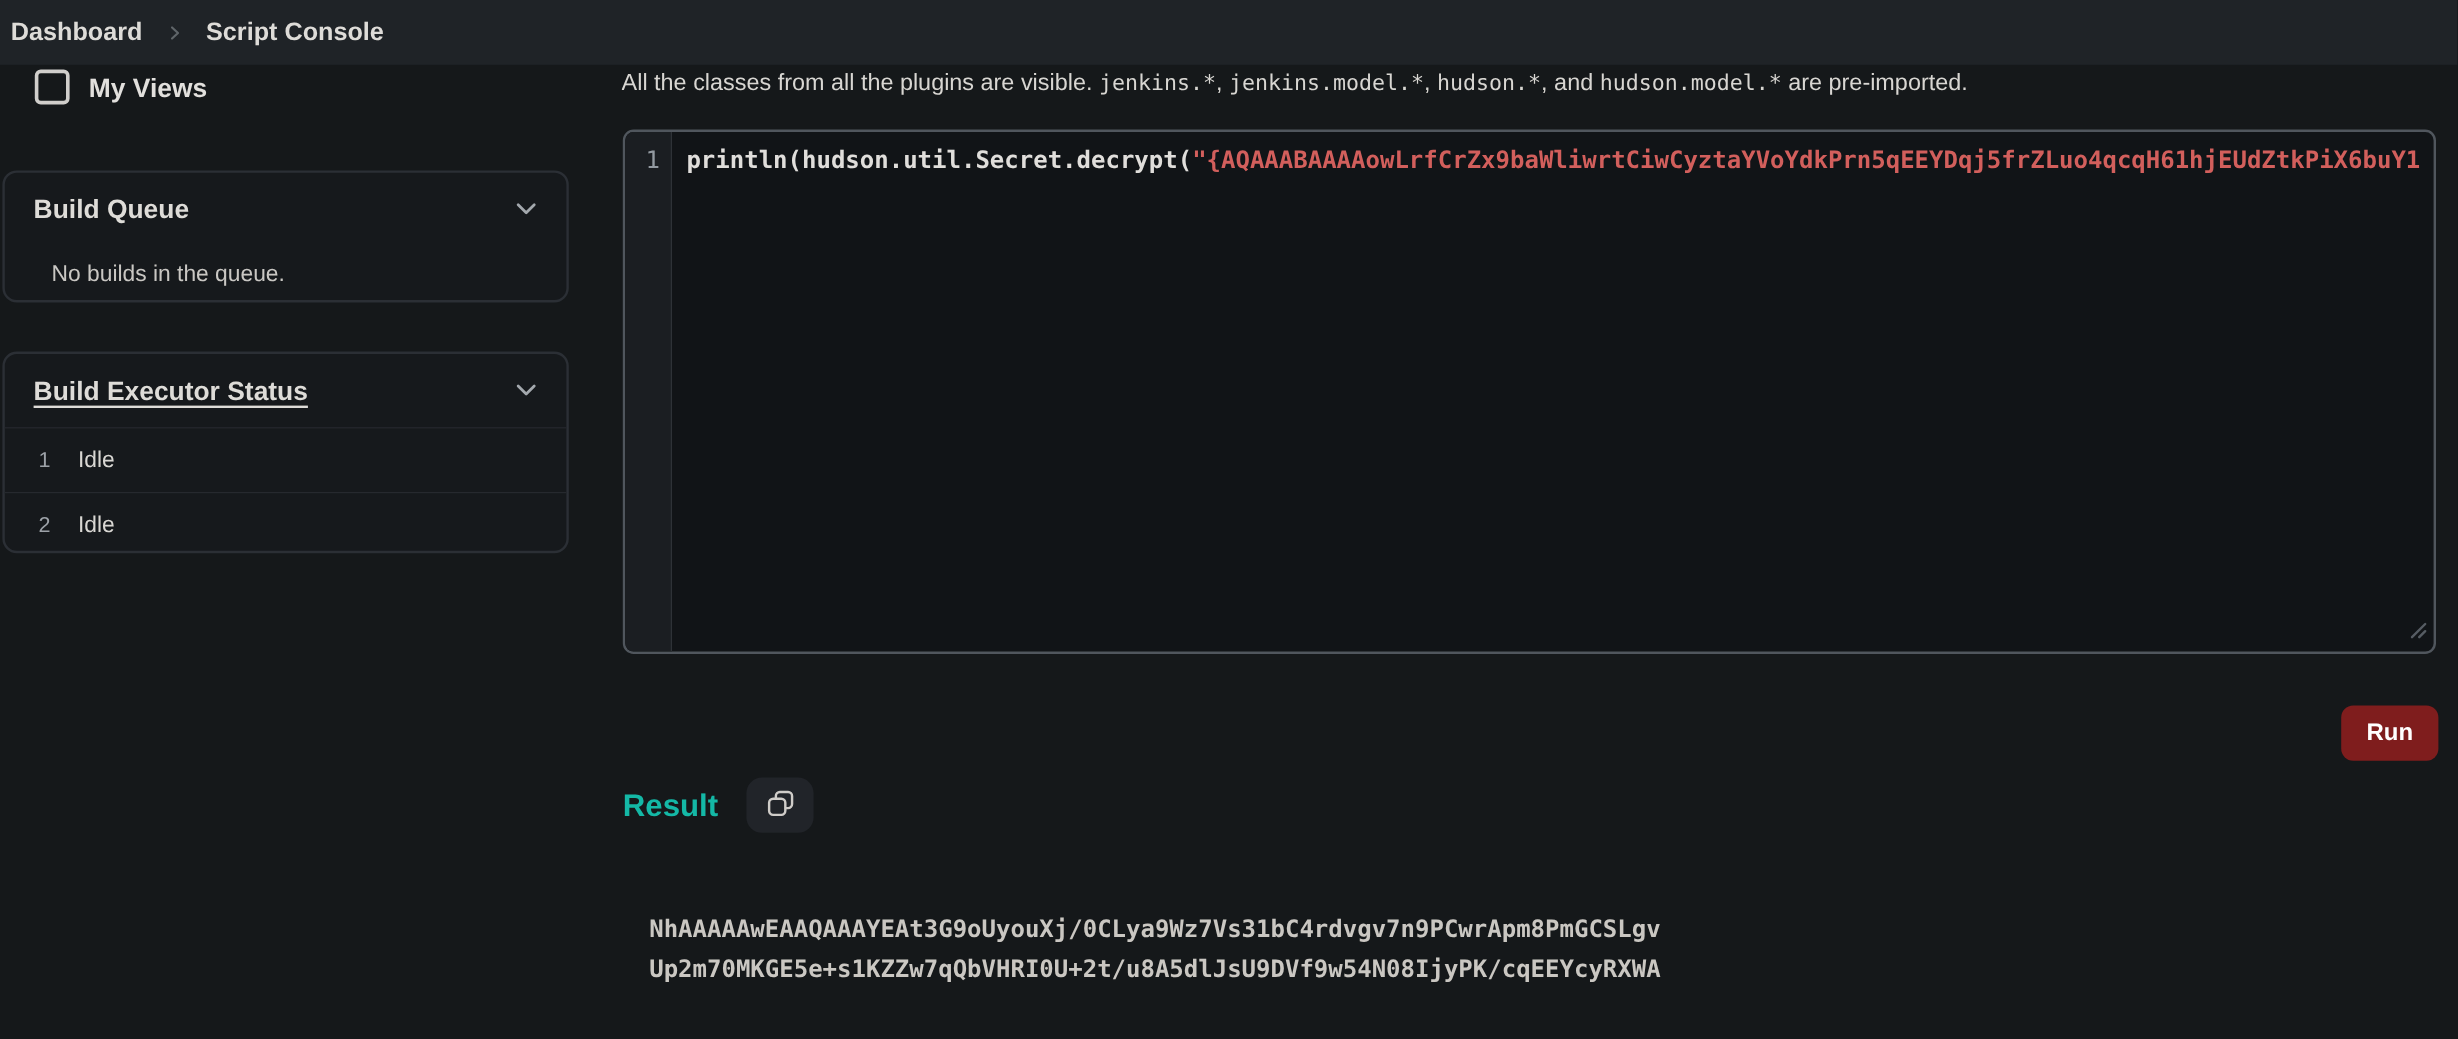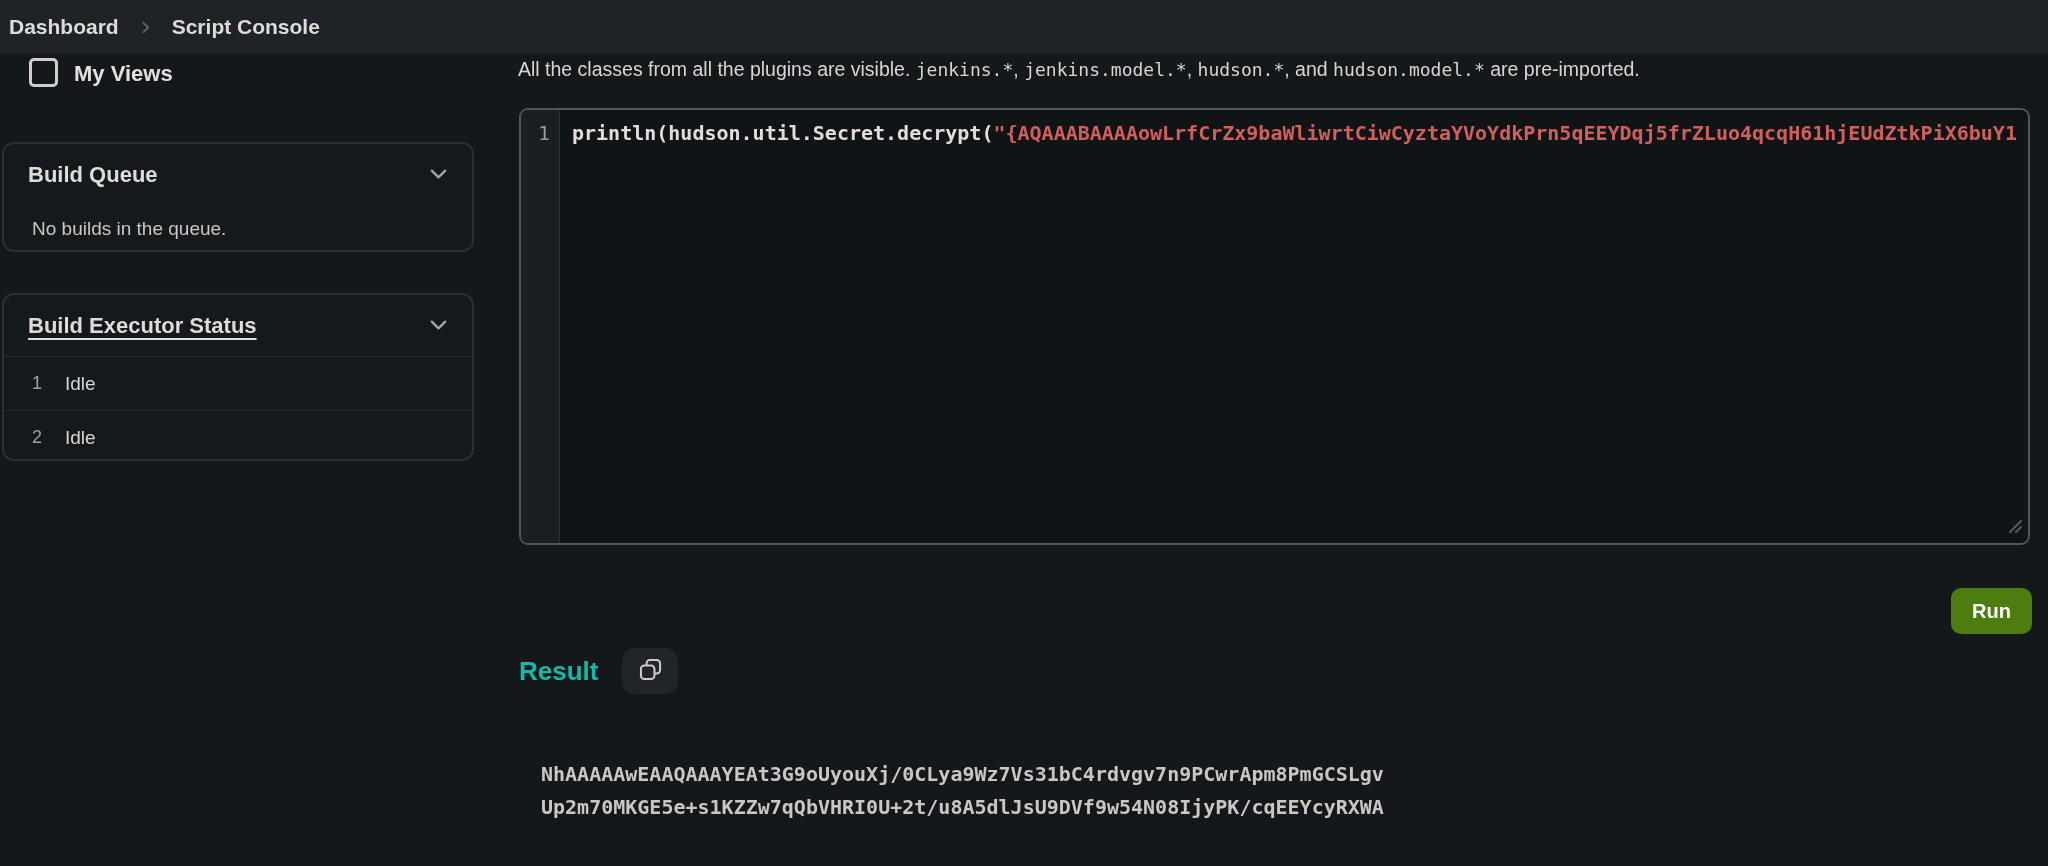--- a/index.html
+++ b/index.html
@@ -40,21 +40,21 @@
   }
   .panel-bq { top: 142px; height: 110px; }
   .panel-bes { top: 273px; height: 168px; margin-top: 20px; }
   .panel-header {
     display: flex; align-items: center; justify-content: space-between;
     padding: 0 22px 0 24px; height: 58px; margin-top: 2px;
   }
   .panel-title { font-size: 22px; font-weight: 700; color: #dedcd8; cursor: pointer; }
   .panel-title.underlined { text-decoration: underline; text-underline-offset: 5px; text-decoration-thickness: 2px; }
   .chevron-btn { display: flex; align-items: center; cursor: pointer; background: none; border: none; padding: 0; }
-  .panel-empty { padding: 14px 24px 0 28px; font-size: 19px; color: #c9c7c3; }
+  .panel-empty { padding: 14px 24px 0 39px; font-size: 19px; color: #c9c7c3; }
 
   .bes-rows { position: absolute; left: 0; right: 0; top: 61px; }
   .bes-row {
     height: 54px; display: flex; align-items: center;
     border-top: 1px solid #26292e;
     padding-left: 28px; gap: 21px;
   }
   .bes-num { font-size: 18px; color: #9ca1a7; min-width: 12px; }
   .bes-status { font-size: 19px; color: #d9d7d3; }
 
@@ -83,21 +83,21 @@
     padding: 9px 0 0 11px;
     font-family: "DejaVu Sans Mono", monospace; font-size: 20px; font-weight: 600;
     line-height: 28px; white-space: pre; overflow: hidden; cursor: text;
   }
   .code-plain { color: #e0dedb; }
   .code-secret { color: #d25f5c; }
   .resize-handle { position: absolute; right: 5px; bottom: 5px; cursor: nwse-resize; }
 
   .run-btn {
     position: absolute; left: 1951px; top: 588px; width: 81px; height: 46px;
-    background: #4d7c0f; border: none; border-radius: 10px;
+    background: #7f1d1d; border: none; border-radius: 10px;
     color: #ffffff; font-family: "Liberation Sans", sans-serif;
     font-size: 20px; font-weight: 700; cursor: pointer;
   }
 
   .result-heading {
     position: absolute; left: 519px; top: 648px;
     display: flex; align-items: center; gap: 24px;
   }
   .result-title { font-size: 26px; font-weight: 700; color: #14b8a6; }
   .copy-btn {

